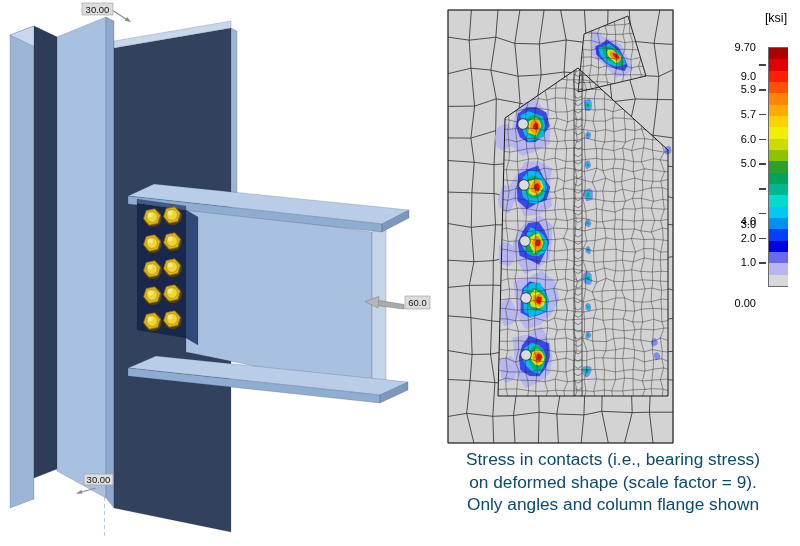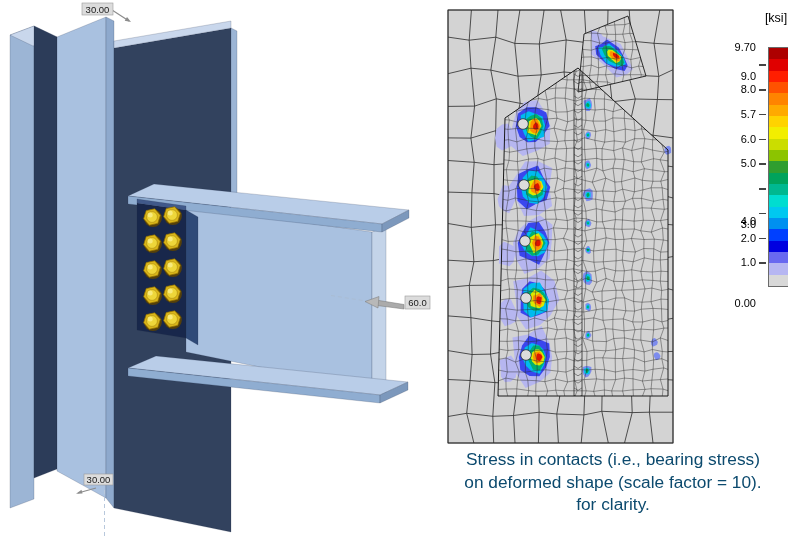--- a/index.html
+++ b/index.html
@@ -461,21 +461,21 @@
         <div class="band" style="background: rgb(0, 64, 255);"></div>
         <div class="band" style="background: rgb(0, 0, 224);"></div>
         <div class="band" style="background: rgb(104, 104, 240);"></div>
         <div class="band" style="background: rgb(182, 182, 242);"></div>
         <div class="band" style="background: rgb(216, 216, 216);"></div>
       </div>
     <div id="legend-ticks">
         <div class="tick-label" style="top: 41px;">9.70</div>
         <div class="tick-label" style="top: 58.3196px; margin-top: 12px;">9.0</div>
         <div class="tick-mark" style="top: 64.3196px;"></div>
-        <div class="tick-label" style="top: 83.0619px;">8.0</div>
+        <div class="tick-label" style="top: 83.0619px;">5.9</div>
         <div class="tick-mark" style="top: 89.0619px;"></div>
         <div class="tick-label" style="top: 107.804px;">5.7</div>
         <div class="tick-mark" style="top: 113.804px;"></div>
         <div class="tick-label" style="top: 132.546px;">6.0</div>
         <div class="tick-mark" style="top: 138.546px;"></div>
         <div class="tick-label" style="top: 157.289px;">5.0</div>
         <div class="tick-mark" style="top: 163.289px;"></div>
         <div class="tick-label" style="top: 191px; margin-top: 24px;">4.0</div>
         <div class="tick-mark" style="top: 188.031px;"></div>
         <div class="tick-label" style="top: 218px;">3.0</div>
@@ -483,16 +483,16 @@
         <div class="tick-label" style="top: 231.515px;">2.0</div>
         <div class="tick-mark" style="top: 237.515px;"></div>
         <div class="tick-label" style="top: 256.258px;">1.0</div>
         <div class="tick-mark" style="top: 262.258px;"></div>
         <div class="tick-label" style="top: 281px; margin-top: 16px;">0.00</div>
       </div>
   </div>
 
   <div id="caption">
     <div>Stress in contacts (i.e., bearing stress)</div>
-    <div>on deformed shape (scale factor = 10).</div>
-    <div>for clarity.</div>
+    <div>on deformed shape (scale factor = 9).</div>
+    <div>Only angles and column flange shown</div>
   </div>
 </div>
 
 </body></html>

